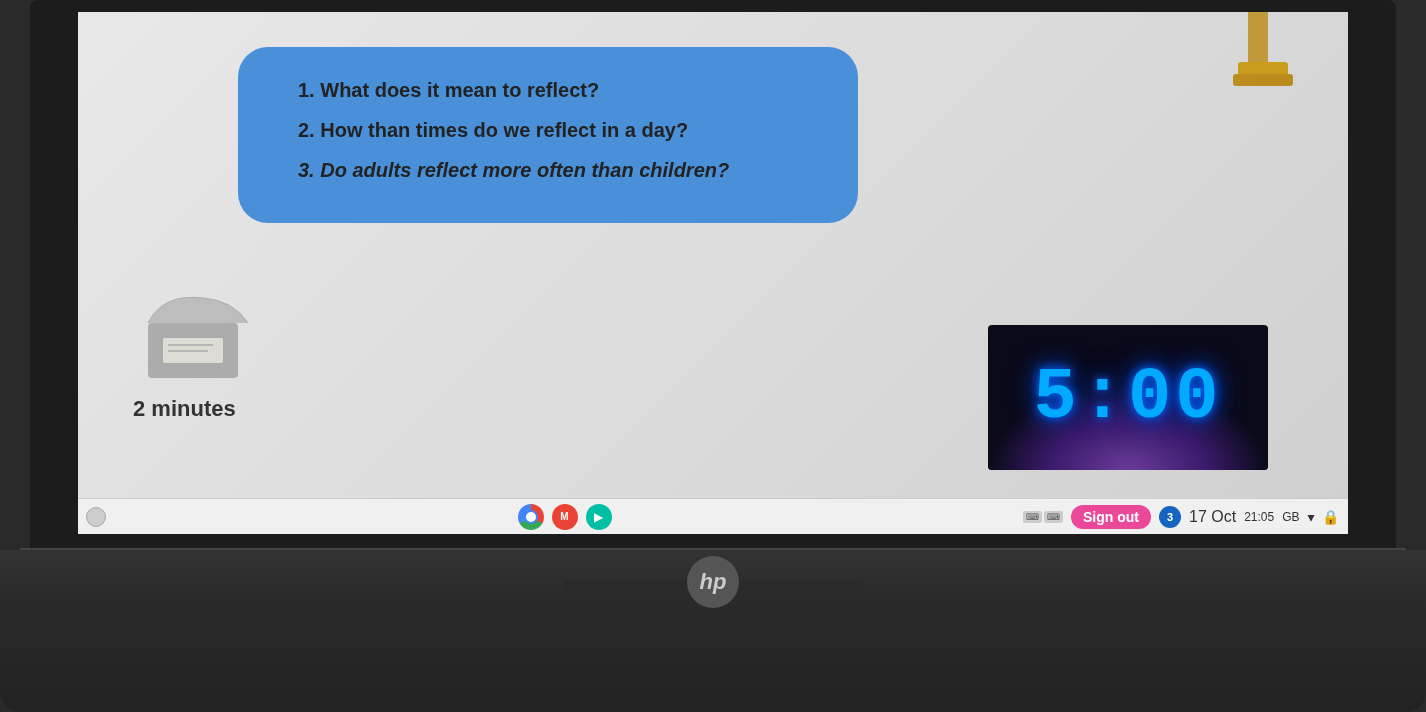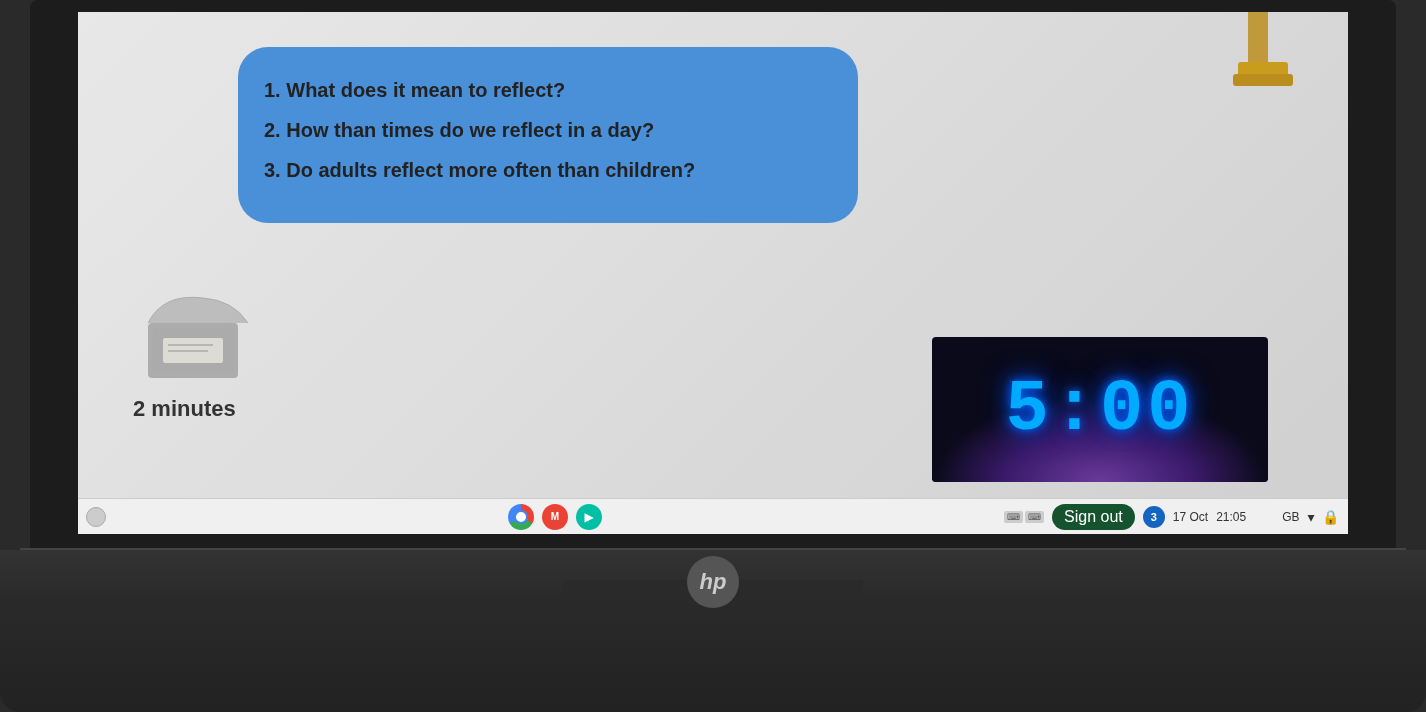--- a/index.html
+++ b/index.html
@@ -50,33 +50,34 @@
     }
 
     
     .question-bubble {
       position: absolute;
       top: 35px;
       left: 160px;
       width: 620px;
       background: #4a90d9;
       border-radius: 30px;
-      padding: 30px 26px;
+      padding: 30px 60px;
     }
 
     .question-item {
       color: #222;
       font-size: 20px;
       font-weight: 600;
       margin-bottom: 14px;
       line-height: 1.3;
     }
 
     .question-item:last-child {
       margin-bottom: 10px;
+      font-style: italic;
     }
 
     
     .laptop-icon-area {
       position: absolute;
       bottom: 80px;
       left: 55px;
     }
 
     .laptop-icon {
@@ -89,23 +90,23 @@
       font-size: 22px;
       font-weight: 700;
       color: #333;
       margin-top: 8px;
       text-align: left;
     }
 
     
     .timer-display {
       position: absolute;
-      bottom: 20px;
+      bottom: 32px;
       right: 80px;
-      width: 336px;
+      width: 280px;
       height: 145px;
       background: #0a0a1a;
       overflow: hidden;
       border-radius: 4px;
     }
 
     .timer-bg {
       position: absolute;
       bottom: 0; left: 0; right: 0;
       height: 60%;
@@ -208,58 +209,57 @@
     }
 
     .keyboard-icon {
       font-size: 11px;
       color: #555;
       display: flex;
       gap: 2px;
     }
 
     .sign-out-btn {
-      background: #14532d;
+      background: #ec4899;
       color: white;
       border: none;
       border-radius: 14px;
       padding: 4px 12px;
-      font-size: 16px;
-      font-weight: 400;
+      font-size: 14px;
+      font-weight: 700;
       cursor: pointer;
     }
 
     .notification-badge {
       width: 22px;
       height: 22px;
       border-radius: 50%;
       background: #1565c0;
       color: white;
       font-size: 11px;
       font-weight: bold;
       display: flex;
       align-items: center;
       justify-content: center;
     }
 
     .taskbar-date {
-      font-size: 12px;
+      font-size: 16px;
       color: #333;
       font-weight: 500;
     }
 
     .taskbar-time {
       font-size: 12px;
       color: #333;
     }
 
     .taskbar-storage {
       font-size: 12px;
       color: #333;
-      margin-left: 28px;
     }
 
     .wifi-icon {
       font-size: 14px;
       color: #333;
     }
 
     .lock-icon {
       font-size: 14px;
       color: #555;

